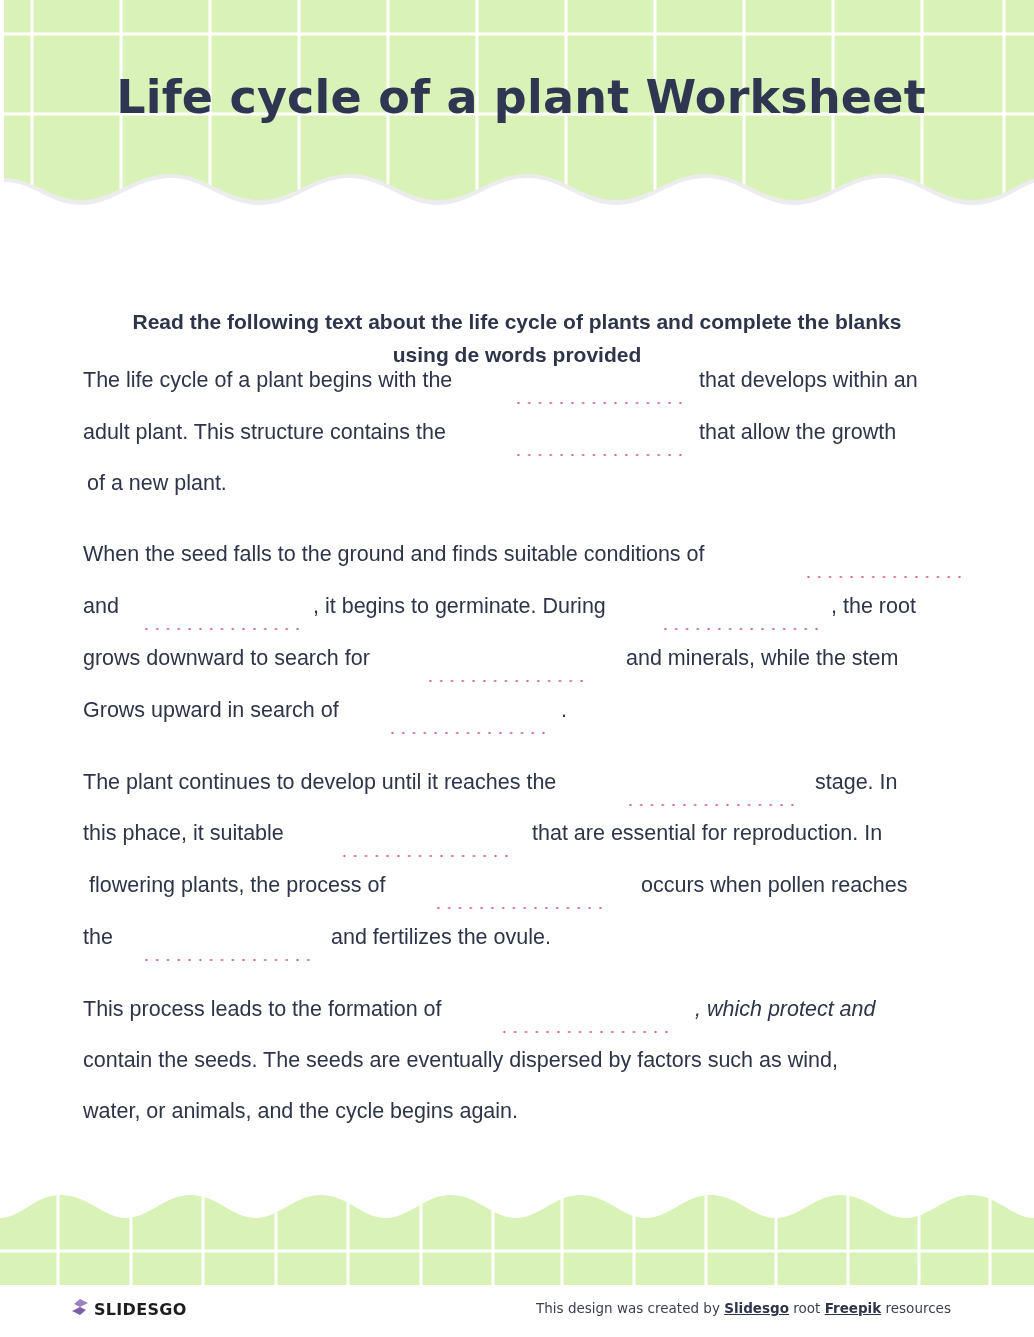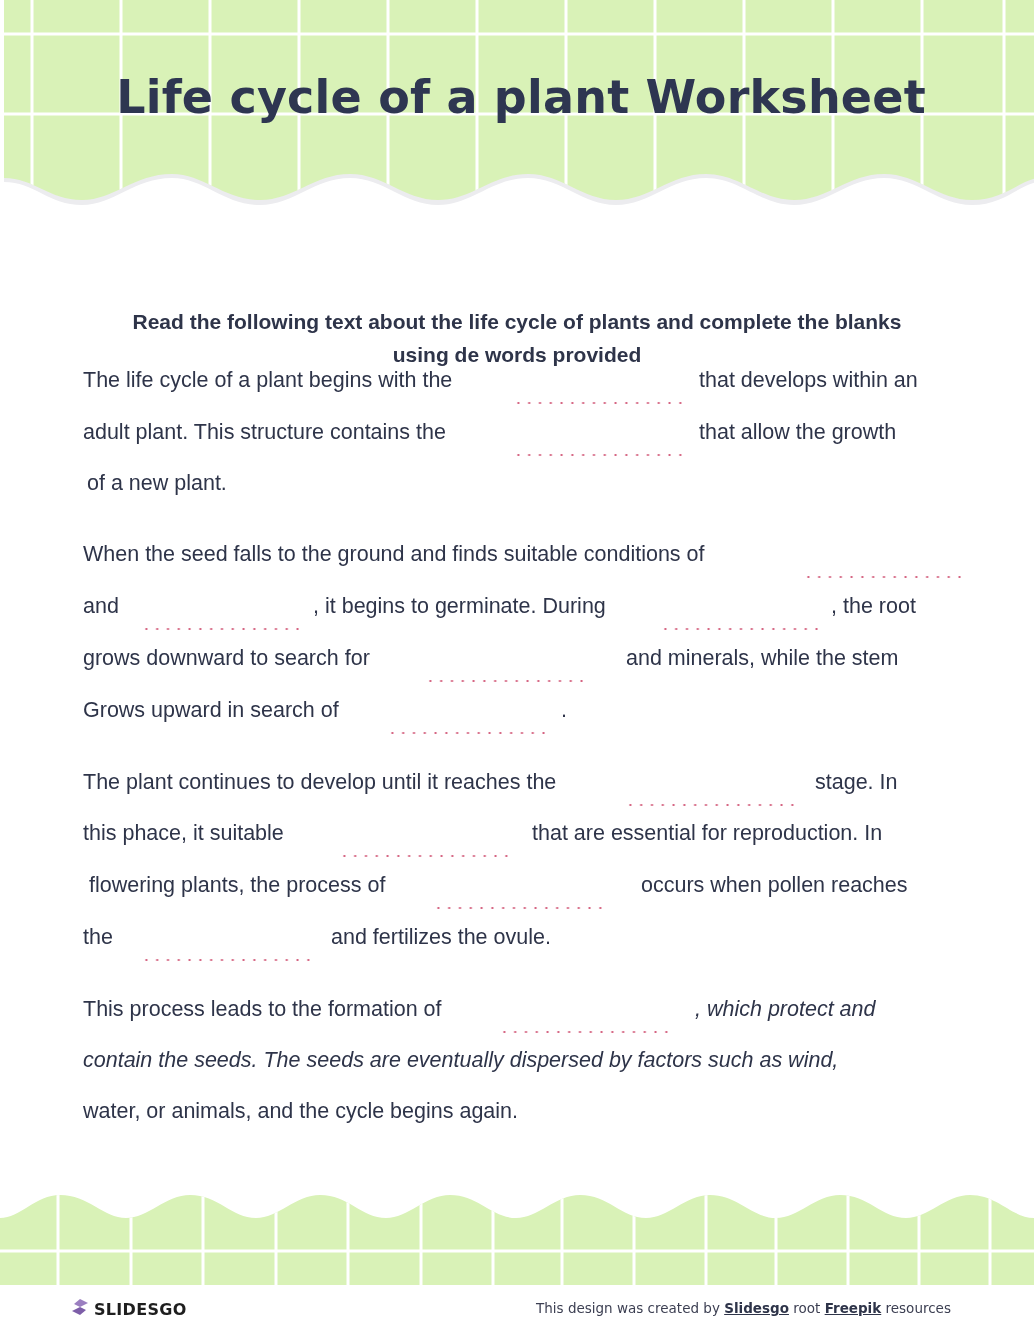--- a/index.html
+++ b/index.html
@@ -146,21 +146,21 @@
   </div>
 </div>
 
 <div class="body-text" style="top:997px;">
   <div class="line" style="top:0;">
     <span class="seg" style="left:0;">This process leads to the formation of</span>
     <span class="blank" style="left:416px; top:33px; width:176px;"></span>
     <span class="seg" style="left:612px;font-style:italic;">, which protect and</span>
   </div>
   <div class="line" style="top:51px;">
-    <span class="seg" style="left:0;font-style:italic;">contain the seeds. The seeds are eventually dispersed by factors such as wind,</span>
+    <span class="seg" style="left:0;">contain the seeds. The seeds are eventually dispersed by factors such as wind,</span>
   </div>
   <div class="line" style="top:102px;">
     <span class="seg" style="left:0;">water, or animals, and the cycle begins again.</span>
   </div>
 </div>
 
 <div class="footer">
   <svg width="1034" height="100" viewBox="0 0 1034 100">
     <defs>
       <clipPath id="fclip">

